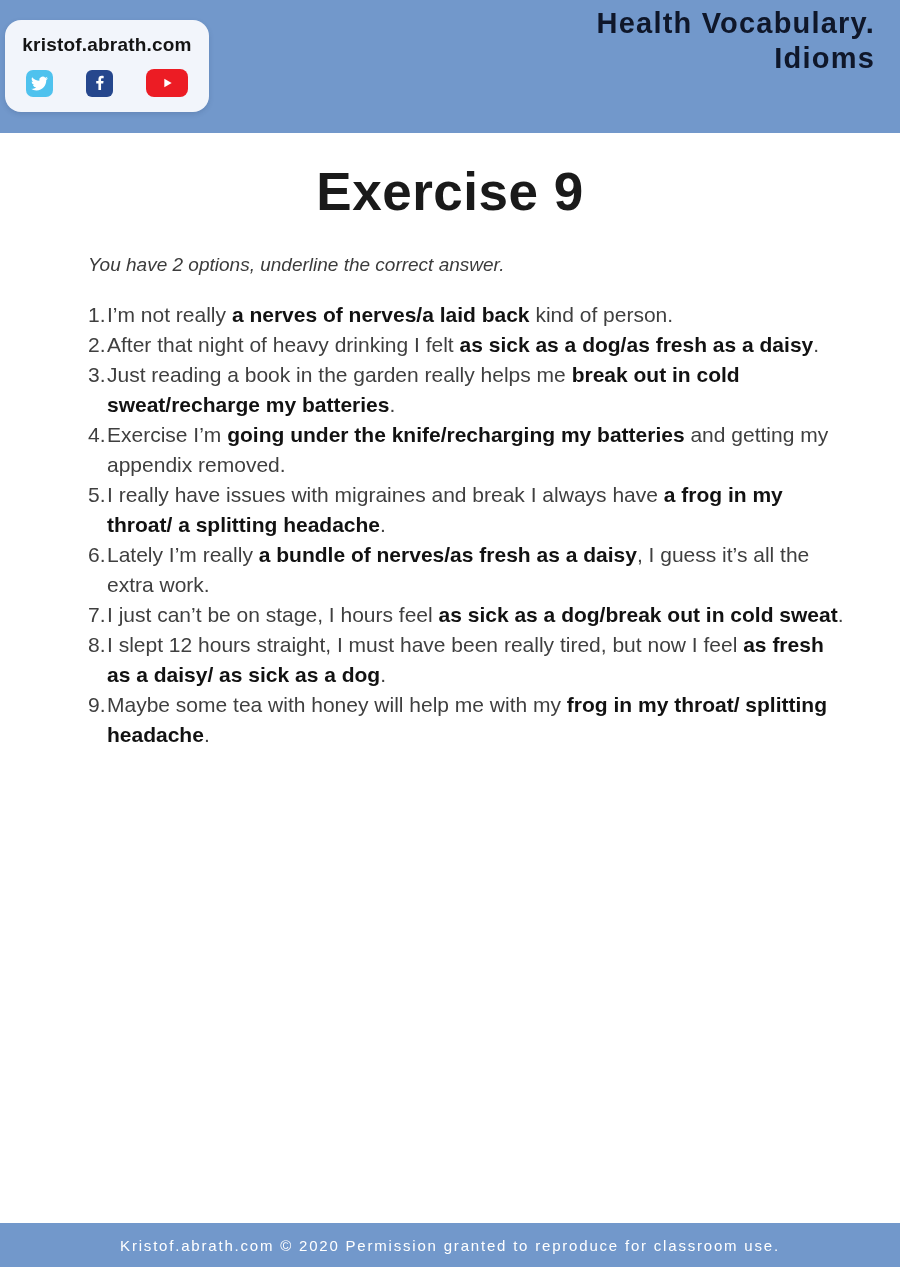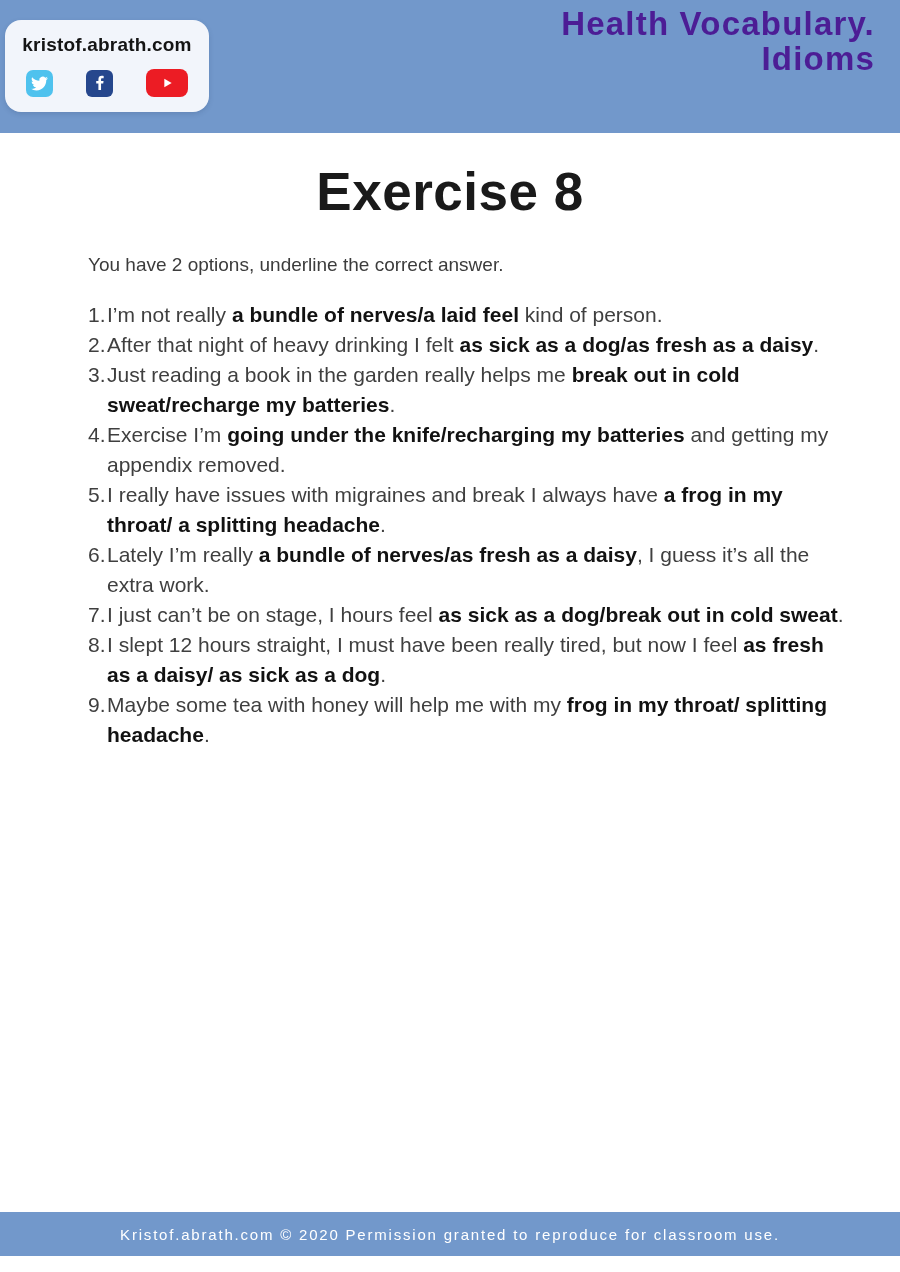--- a/index.html
+++ b/index.html
@@ -65,41 +65,42 @@
   }
   .eyebrow {
     margin-top: 17px;
     font-size: 18px;
     font-weight: bold;
     letter-spacing: 3.5px;
     color: #FFFFFF;
   }
   .sheet-title {
     margin-top: 6px;
-    font-size: 33px;
+    font-size: 29px;
     line-height: 35px;
     font-weight: bold;
     letter-spacing: 1.2px;
-    color: #4c1d95;
+    color: #0f172a;
   }
 
   
   main { position: absolute; top: 133px; left: 0; width: 900px; }
 
   .exercise-title {
     margin-top: 28px;
     text-align: center;
     font-size: 53px;
     font-weight: 800;
     color: #1A1A1A;
     letter-spacing: 0.5px;
   }
   .instruction {
     margin: 32px 0 0 88px;
     font-size: 19px;
+    font-style: italic;
     color: #3C3C3C;
   }
   .exercise-list {
     list-style: none;
     margin: 24px 0 0 88px;
     width: 764px;
   }
   .item {
     display: flex;
     font-size: 21px;
@@ -109,21 +110,21 @@
   .item .num {
     flex: 0 0 19px;
     white-space: nowrap;
   }
   .item .txt { flex: 1 1 auto; }
   .item .txt b { font-weight: bold; color: #121212; }
 
   
   .footer-bar {
     position: absolute;
-    left: 0; bottom: 16px;
+    left: 0; bottom: 5px;
     width: 900px;
     height: 44px;
     background: #7298CB;
     display: flex;
     align-items: center;
     justify-content: center;
   }
   .footer-text {
     color: #FFFFFF;
     font-size: 15px;
@@ -161,28 +162,28 @@
     <div class="header-titles">
       <div class="sheet-title">
         <span>Health Vocabulary.</span><br>
         <span>Idioms</span>
       </div>
     </div>
 
   </header>
 
   <main>
-    <h1 class="exercise-title">Exercise 8</h1>
+    <h1 class="exercise-title">Exercise 9</h1>
 
     <p class="instruction">You have 2 options, underline the correct answer.</p>
 
     <ol class="exercise-list" id="exercise-list">
         <li class="item">
           <span class="num">1.</span>
-          <span class="txt"><span>I’m not really </span><b>a bundle of nerves/a laid feel</b><span> kind of person.</span></span>
+          <span class="txt"><span>I’m not really </span><b>a nerves of nerves/a laid back</b><span> kind of person.</span></span>
         </li>
         <li class="item">
           <span class="num">2.</span>
           <span class="txt"><span>After that night of heavy drinking I felt </span><b>as sick as a dog/as fresh as a daisy</b><span>.</span></span>
         </li>
         <li class="item">
           <span class="num">3.</span>
           <span class="txt"><span>Just reading a book in the garden really helps me </span><b>break out in cold sweat/recharge my batteries</b><span>.</span></span>
         </li>
         <li class="item">

